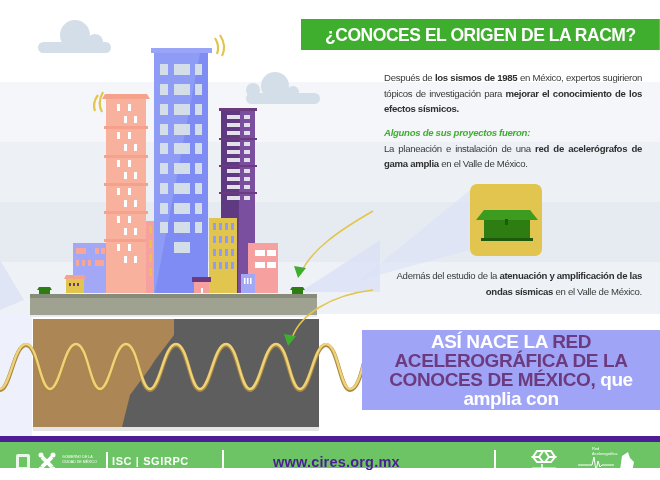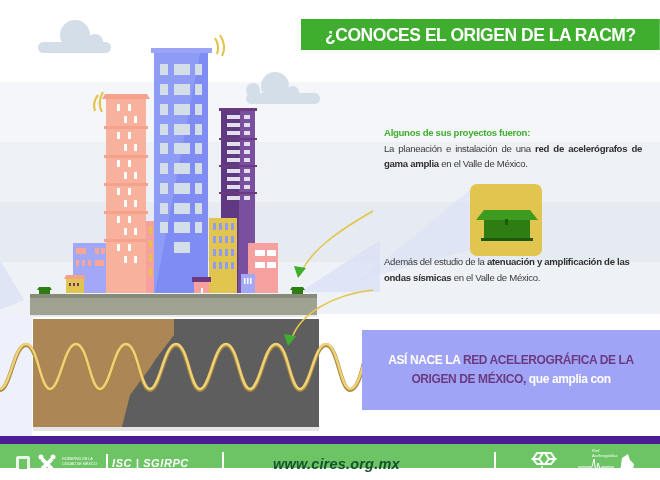--- a/index.html
+++ b/index.html
@@ -11,31 +11,31 @@
   .b3 { top: 202px; height: 60px; background: #e6ebf1; }
   .b4 { top: 262px; height: 52px; background: #eef2f6; }
   .leftstrip { position: absolute; left: 0; top: 314px; width: 32px; height: 122px; background: #eef0fb; }
 
   .title-bar { position: absolute; left: 301px; top: 19px; width: 359px; height: 31px; background: #3fae2e; color: #fff; font-family: "Liberation Sans", sans-serif; font-weight: bold; font-size: 19px; letter-spacing: -0.5px; display: flex; align-items: center; justify-content: center; transform: scaleX(0.92); transform-origin: left center; width: 390px; }
 
   .para { position: absolute; left: 384px; width: 258px; font-family: "Liberation Sans", sans-serif; font-size: 9.6px; line-height: 15.5px; color: #3a3a3a; text-align: justify; letter-spacing: -0.3px; }
   .para b { color: #2f2f2f; }
   .p1 { top: 70px; }
   .p2 { top: 125px; }
-  .p2 .green { color: #3fae2e; font-weight: bold; display: block; }
-  .p3 { top: 254px; text-align: left; }
+  .p2 .green { color: #3fae2e; font-weight: bold; display: block; font-style: italic; }
+  .p3 { top: 268px; text-align: right; }
 
   .device-box { position: absolute; left: 470px; top: 184px; width: 72px; height: 72px; background: #e2c54e; border-radius: 7px; }
 
-  .final-box { position: absolute; left: 362px; top: 330px; width: 298px; height: 80px; background: #a0a4f7; display: flex; flex-direction: column; align-items: center; justify-content: center; color: #fff; font-weight: bold; font-size: 12px; line-height: 19px; letter-spacing: -0.4px; text-align: center; }
+  .final-box { position: absolute; left: 362px; top: 330px; width: 298px; height: 80px; background: #a0a4f7; display: flex; flex-direction: column; align-items: center; justify-content: center; color: #fff; font-weight: bold; font-size: 19px; line-height: 19px; letter-spacing: -0.4px; text-align: center; }
   .final-box .purple { color: #6c3b7f; }
 
-  .footer { position: absolute; left: 0; top: 436px; width: 660px; height: 32px; background: #6cc464; border-top: 8px solid #4c1d95; font-style: italic; }
+  .footer { position: absolute; left: 0; top: 436px; width: 660px; height: 32px; background: #6cc464; border-top: 6px solid #4c1d95; }
   .sep { position: absolute; width: 1.5px; background: #fff; }
-  .url { position: absolute; left: 273px; top: 12px; font-size: 14.5px; font-weight: bold; color: #14532d; letter-spacing: 0.2px; }
+  .url { position: absolute; left: 273px; top: 12px; font-size: 14.5px; font-weight: bold; color: #4c1d95; letter-spacing: 0.2px; }
   .gob { position: absolute; left: 62px; top: 13px; font-size: 3.6px; line-height: 5px; color: #fff; }
   .isc { position: absolute; left: 112px; top: 13px; font-size: 11px; font-weight: bold; color: #fff; letter-spacing: 0.6px; }
   .cires-txt { position: absolute; left: 535px; top: 30px; font-size: 4px; color: #fff; }
   .racm-txt { position: absolute; left: 592px; top: 4px; font-size: 4px; line-height: 5px; color: #fff; }
   .racm-txt2 { position: absolute; left: 592px; top: 25px; font-size: 4px; line-height: 5px; color: #fff; }
 </style>
 </head>
 <body>
 
 <div class="canvas">
@@ -260,20 +260,23 @@
     <path d="M373,290 C330,295 300,315 292,338" fill="none" stroke="#e2c54e" stroke-width="1.5"></path>
     <polygon points="284,334 296,336 288,346" fill="#3fae2e"></polygon>
   </svg>
 
   <svg style="position:absolute;left:360px;top:180px" width="120" height="120">
     <polygon points="0,100 110,10 110,70" fill="#dbe1f6" opacity="0.6"></polygon>
   </svg>
 
   <div class="title-bar">¿CONOCES EL ORIGEN DE LA RACM?</div>
 
+  <div class="para p1">
+    <span>Después de </span><b>los sismos de 1985</b><span> en México,  expertos sugirieron tópicos de investigación para </span><b>mejorar el conocimiento de los efectos sísmicos.</b>
+  </div>
 
   <div class="para p2">
     <span class="green">Algunos de sus proyectos fueron:</span>
     <span>La planeación e instalación de una </span><b>red de acelerógrafos de gama amplia</b><span> en el Valle de México.</span>
   </div>
 
   <div class="device-box">
     <svg width="72" height="72">
       <polygon points="14,26 60,26 68,36 6,36" fill="#3d9b1f"></polygon>
       <rect x="14" y="36" width="46" height="18" fill="#2e7d12"></rect>
@@ -281,21 +284,21 @@
       <rect x="35" y="35" width="3" height="6" fill="#1e5a0b"></rect>
     </svg>
   </div>
 
   <div class="para p3">
     <span>Además del estudio de la </span><b>atenuación y amplificación de las ondas sísmicas</b><span> en el Valle de México.</span>
   </div>
 
   <div class="final-box">
     <div><span>ASÍ NACE LA </span><span class="purple">RED ACELEROGRÁFICA DE LA</span></div>
-    <div><span class="purple">ORIGEN DE MÉXICO,</span><span> que amplia con</span></div>
+    <div><span class="purple">CONOCES DE MÉXICO,</span><span> que amplia con</span></div>
   </div>
 
   <div class="footer">
     <svg style="position:absolute;left:16px;top:12px" width="14" height="16">
       <rect x="0" y="0" width="14" height="16" rx="2" fill="#fff" opacity="0.85"></rect>
       <rect x="3" y="3" width="8" height="10" fill="#6cc464"></rect>
     </svg>
     <svg style="position:absolute;left:37px;top:9px" width="20" height="22">
       <g fill="#fff">
           <circle cx="4" cy="4" r="2.5"></circle>

